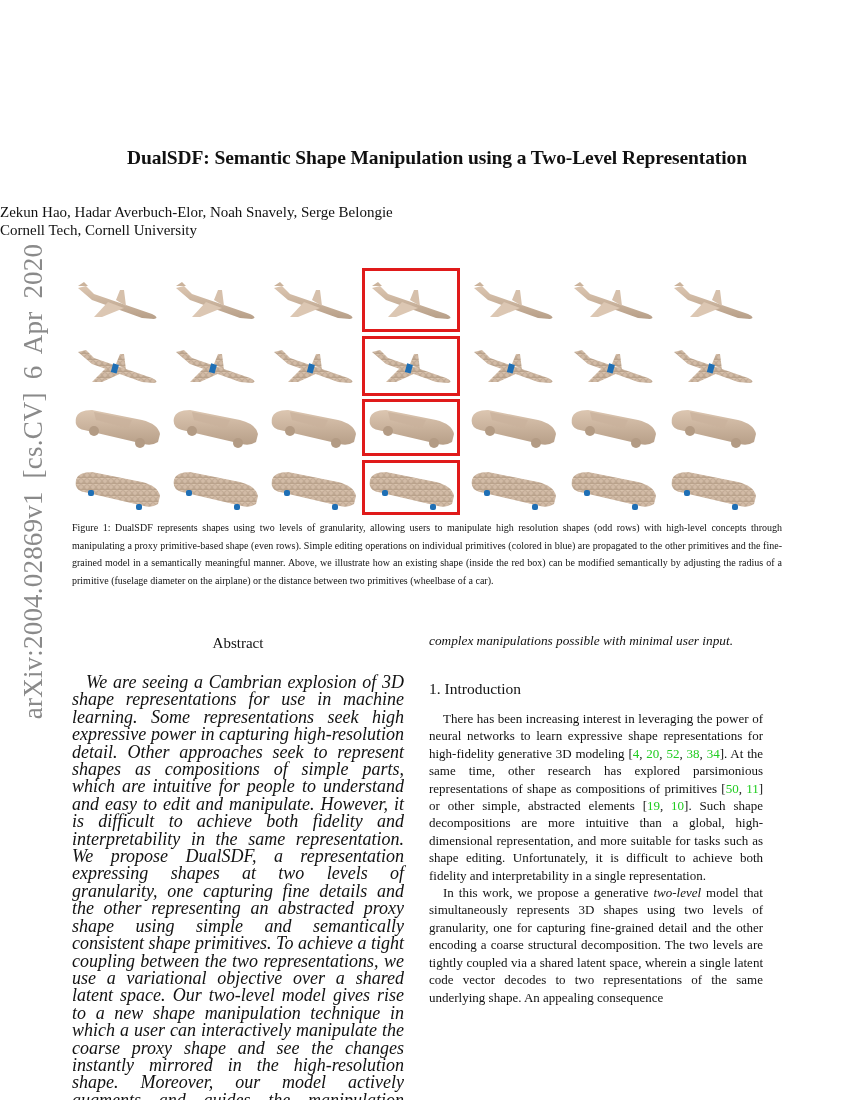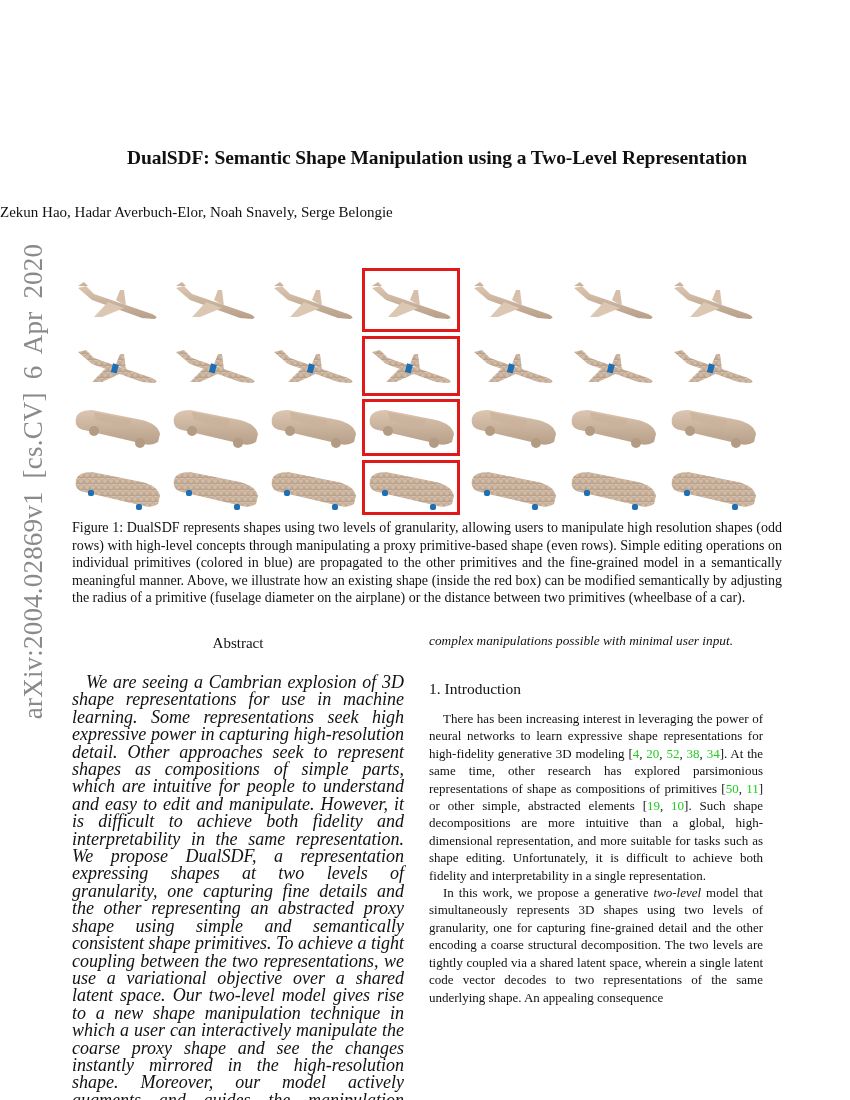--- a/index.html
+++ b/index.html
@@ -10,21 +10,21 @@
   .arxiv-stamp span { display:block; transform:rotate(-90deg); white-space:nowrap;
      font-size:27px; color:#8a8a8a; letter-spacing:0.2px; word-spacing:6px; }
   .title { position:absolute; left:0; right:0; top:147px; text-align:center;
      font-weight:bold; font-size:19.5px; letter-spacing:-0.1px;padding-left:24px; }
   .authors { position:absolute; left:0; right:0; top:203px; font-size:15px; line-height:18px; }
   .figure { position:absolute; left:72px; top:268px; width:706px; height:246px; }
   .fig-row { position:absolute; left:0; width:706px; height:60px; }
   .cell { position:absolute; width:92px; height:56px; }
   .cell svg { width:100%; height:100%; display:block; }
   .redbox { position:absolute; border:3px solid #e01a1a; box-sizing:border-box; }
-  .caption { position:absolute; left:72px; top:519px; width:710px; font-size:14px; line-height:17.6px;
+  .caption { position:absolute; left:72px; top:519px; width:710px; font-size:10px; line-height:17.6px;
      text-align:justify; }
   .col-left { position:absolute; left:72px; top:632px; width:332px; }
   .col-right { position:absolute; left:429px; top:632px; width:334px; }
   .abstract-heading { text-align:center; font-weight:normal; font-size:15px; margin:0 0 20px 0; height:22px; line-height:22px;}
   .abstract-body { font-style:italic; font-size:18px; line-height:17.4px; text-align:justify; text-indent:14px; margin:0; }
   .abstract-tail { font-style:italic; font-size:13.3px; line-height:17.4px; margin:0; height:22px; }
   .section-heading { font-weight:normal; font-size:15.5px; margin:24px 0 10px 0; height:22px; line-height:22px;}
   .para { font-size:13px; line-height:17.4px; text-align:justify; text-indent:14px; margin:0; }
   .cite { color:#1fcc1f; }
 </style>
@@ -32,20 +32,21 @@
 <body>
 
 <div class="arxiv-stamp">
   <span>arXiv:2004.02869v1  [cs.CV]  6 Apr 2020</span>
 </div>
 
 <div class="title">DualSDF: Semantic Shape Manipulation using a Two-Level Representation</div>
 
 <div class="authors">
   <div>Zekun Hao, Hadar Averbuch-Elor, Noah Snavely, Serge Belongie</div>
+  <div>Cornell Tech, Cornell University</div>
 </div>
 
 <div class="figure">
   <svg width="0" height="0" style="position:absolute">
     <defs>
       <linearGradient id="beige" x1="0" y1="0" x2="0" y2="1">
         <stop offset="0" stop-color="#dcc6b1"></stop>
         <stop offset="1" stop-color="#b79f88"></stop>
       </linearGradient>
       <pattern id="bumps" width="6" height="6" patternUnits="userSpaceOnUse">

